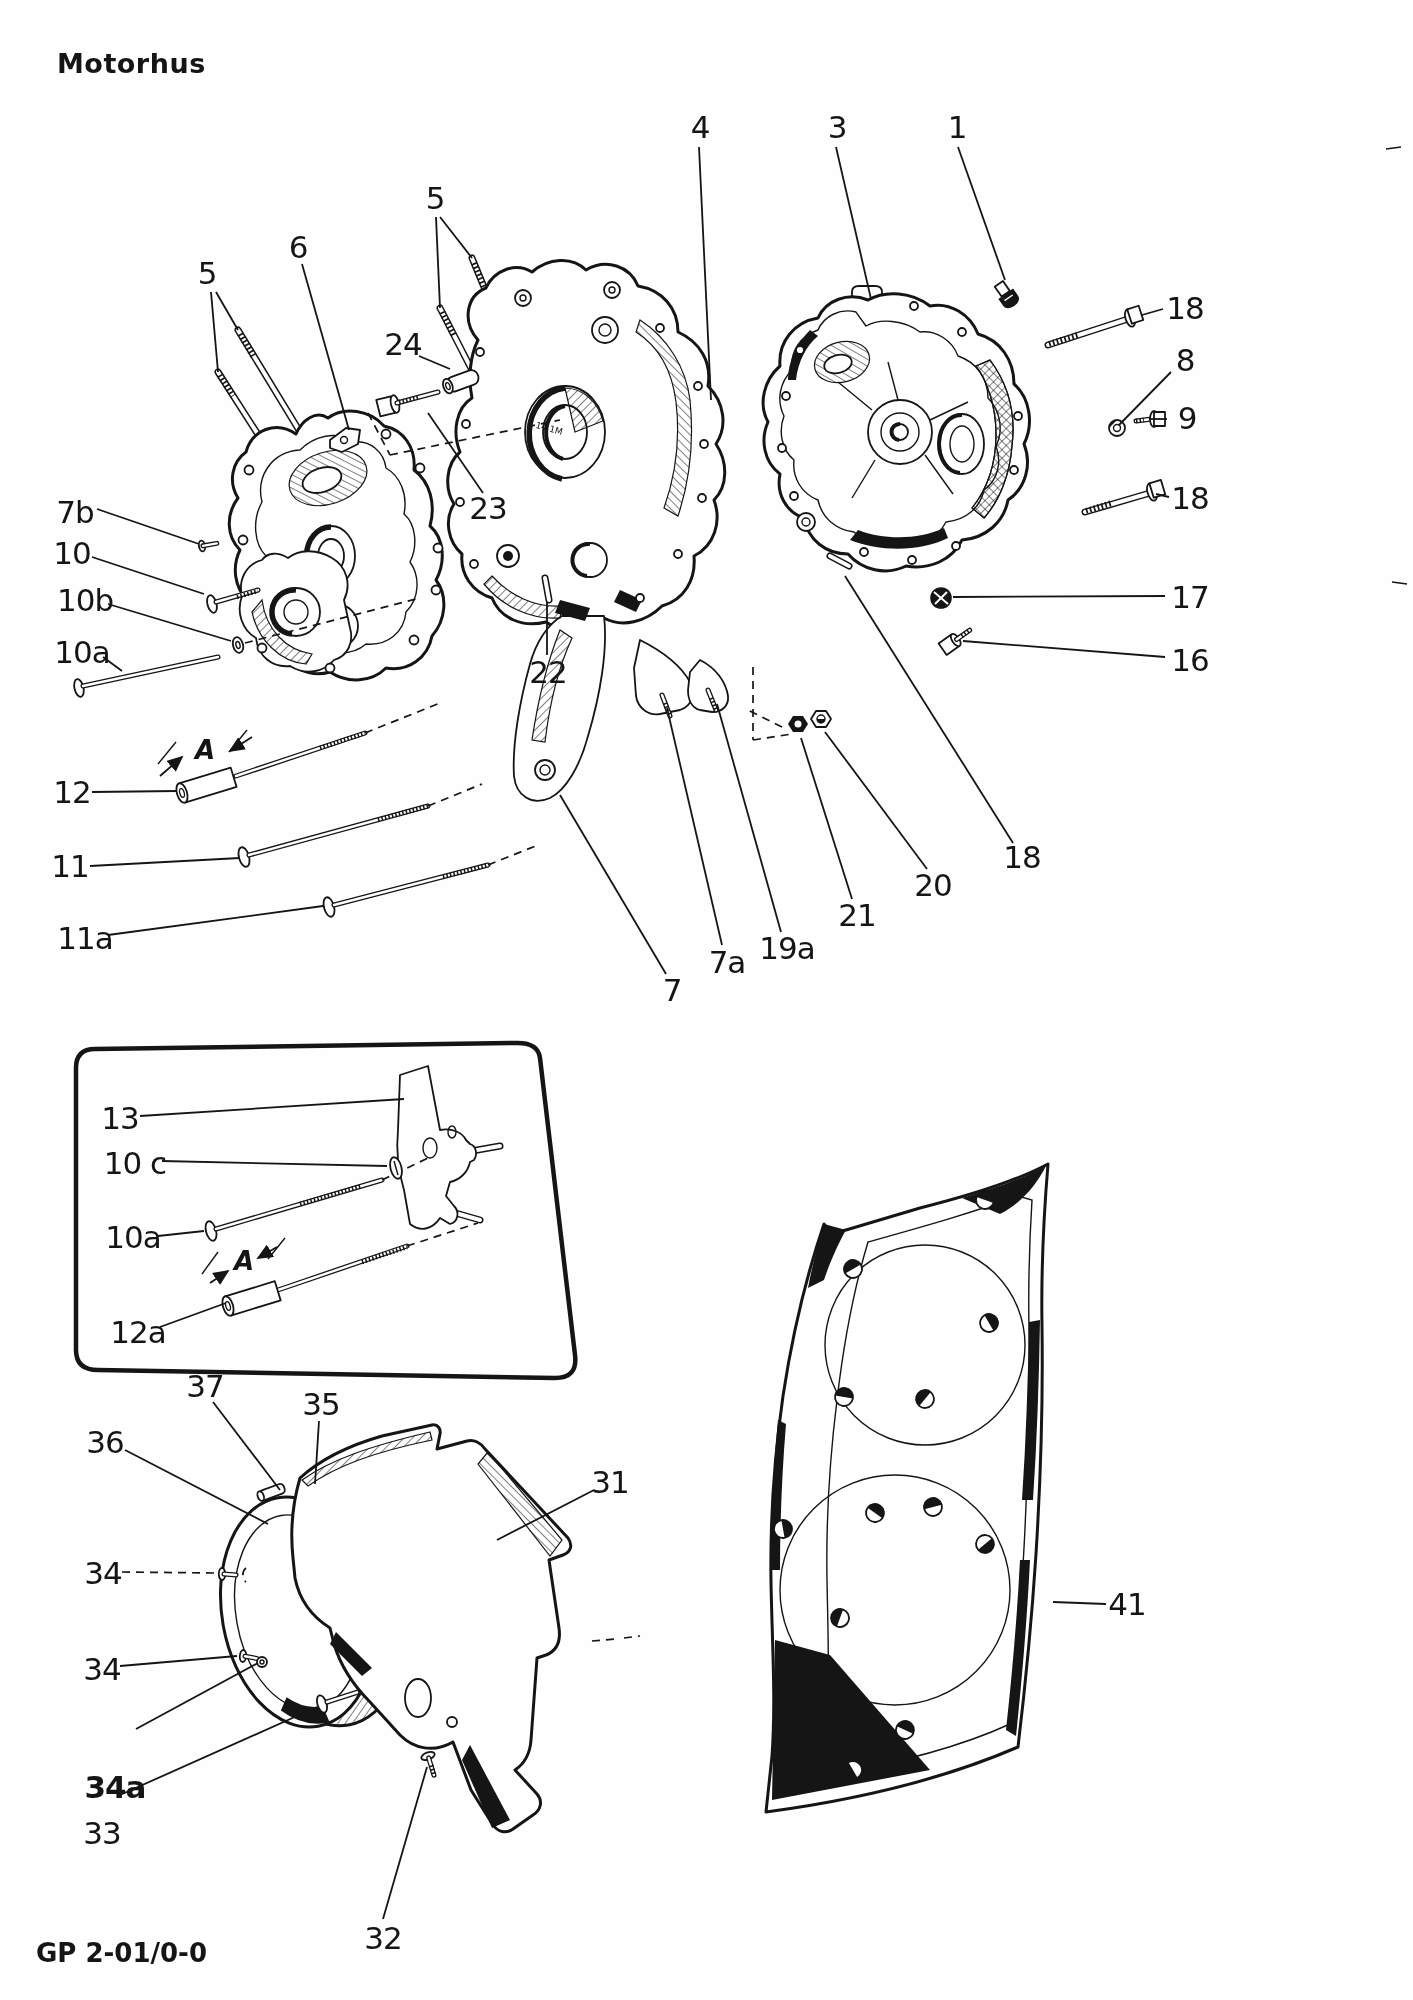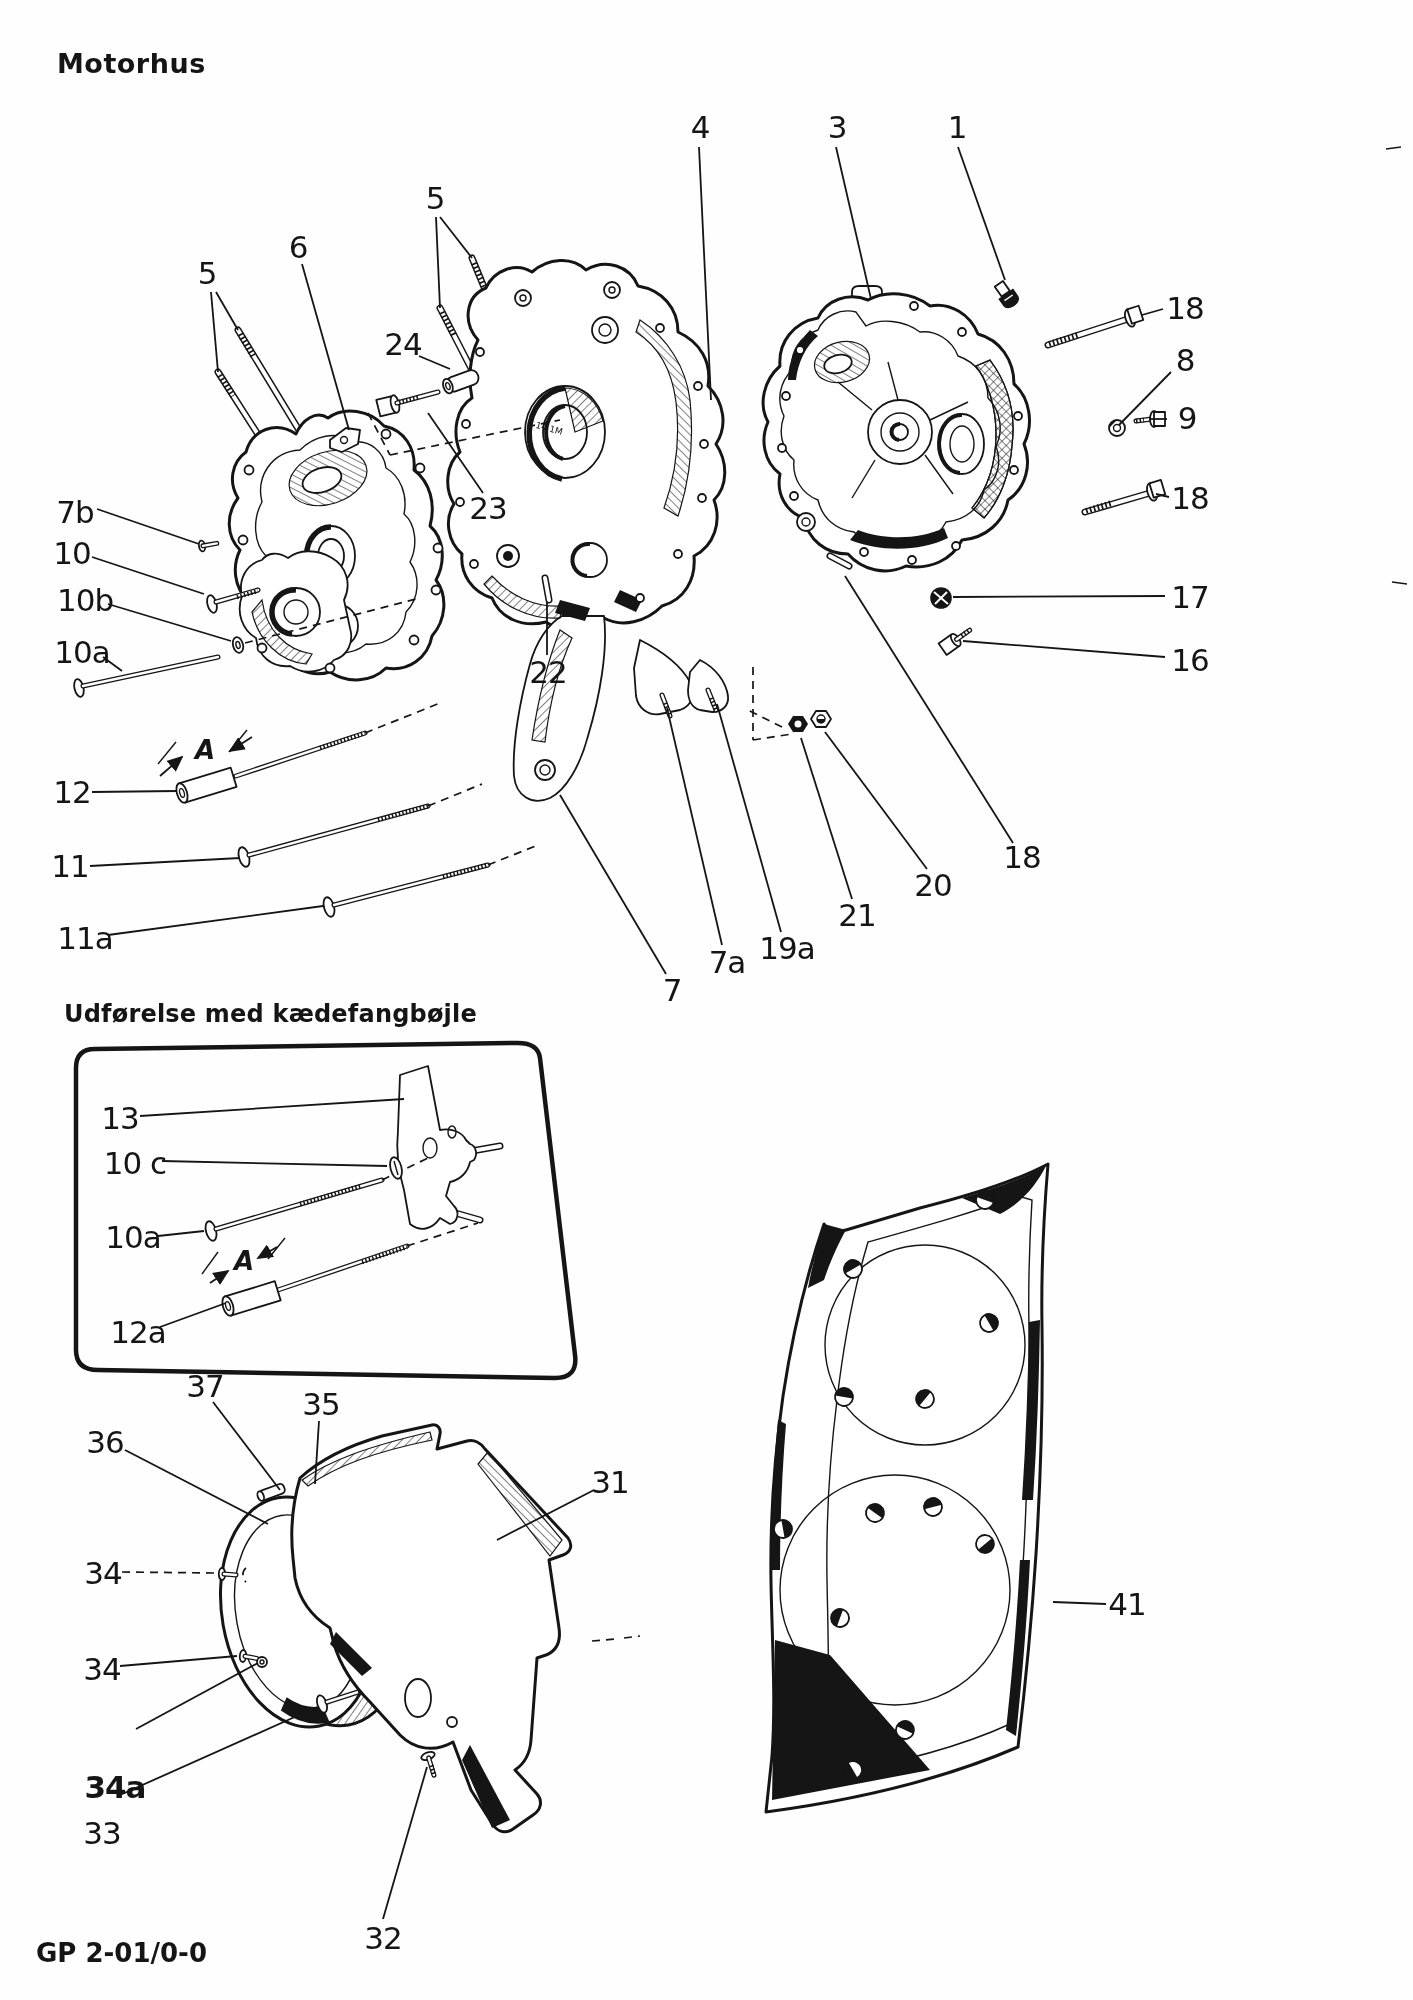--- a/index.html
+++ b/index.html
@@ -569,21 +569,20 @@
         <line x1="120" y1="1666" x2="237" y2="1656" class="lead"></line>
         <line x1="136" y1="1729" x2="258" y2="1663" class="lead"></line>
         <line x1="120" y1="1795" x2="317" y2="1707" class="lead"></line>
         <line x1="594" y1="1490" x2="497" y2="1540" class="lead"></line>
         <line x1="383" y1="1919" x2="427" y2="1767" class="lead"></line>
         <line x1="1106" y1="1604" x2="1053" y2="1602" class="lead"></line>
       </g>
   </svg>
 
   <div class="page-title">Motorhus</div>
-  <div class="inset-title">Udførelse med kædefangbøjle</div>
   <div class="page-code">GP 2-01/0-0</div>
   <div id="label-layer">
       <div class="plabel" style="left: 957px; top: 127px;">1</div>
       <div class="plabel" style="left: 837px; top: 127px;">3</div>
       <div class="plabel" style="left: 700px; top: 127px;">4</div>
       <div class="plabel" style="left: 207px; top: 273px;">5</div>
       <div class="plabel" style="left: 435px; top: 198px;">5</div>
       <div class="plabel" style="left: 298px; top: 247px;">6</div>
       <div class="plabel" style="left: 403px; top: 344px;">24</div>
       <div class="plabel" style="left: 488px; top: 508px;">23</div>

